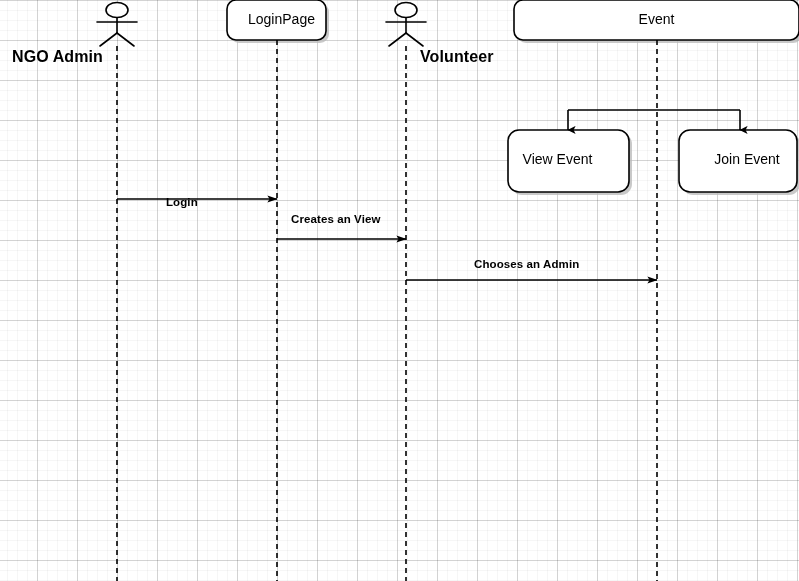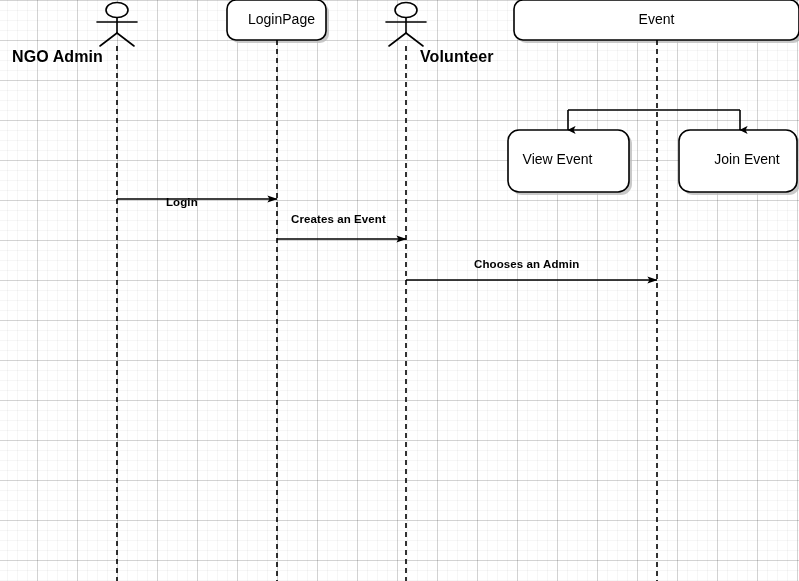--- a/index.html
+++ b/index.html
@@ -125,17 +125,17 @@
   <div class="lbl box-title" style="left:227px; top:12px; width:109px;">LoginPage</div>
 
   <div class="lbl box-title" style="left:514px; top:12px; width:285px;">Event</div>
 
   <div class="lbl box-title" style="left:508px; top:152px; width:99px;">View Event</div>
 
   <div class="lbl box-title" style="left:679px; top:152px; width:136px;">Join Event</div>
 
   <div class="lbl msg-label" style="left:166px; top:183px;margin-top:13px;">Login</div>
 
-  <div class="lbl msg-label" style="left:291px; top:213px;">Creates an Event</div>
+  <div class="lbl msg-label" style="left:291px; top:213px;">Creates an View</div>
 
   <div class="lbl msg-label" style="left:474px; top:258px;">Chooses an Admin</div>
 
 </div>
 
 </body></html>

